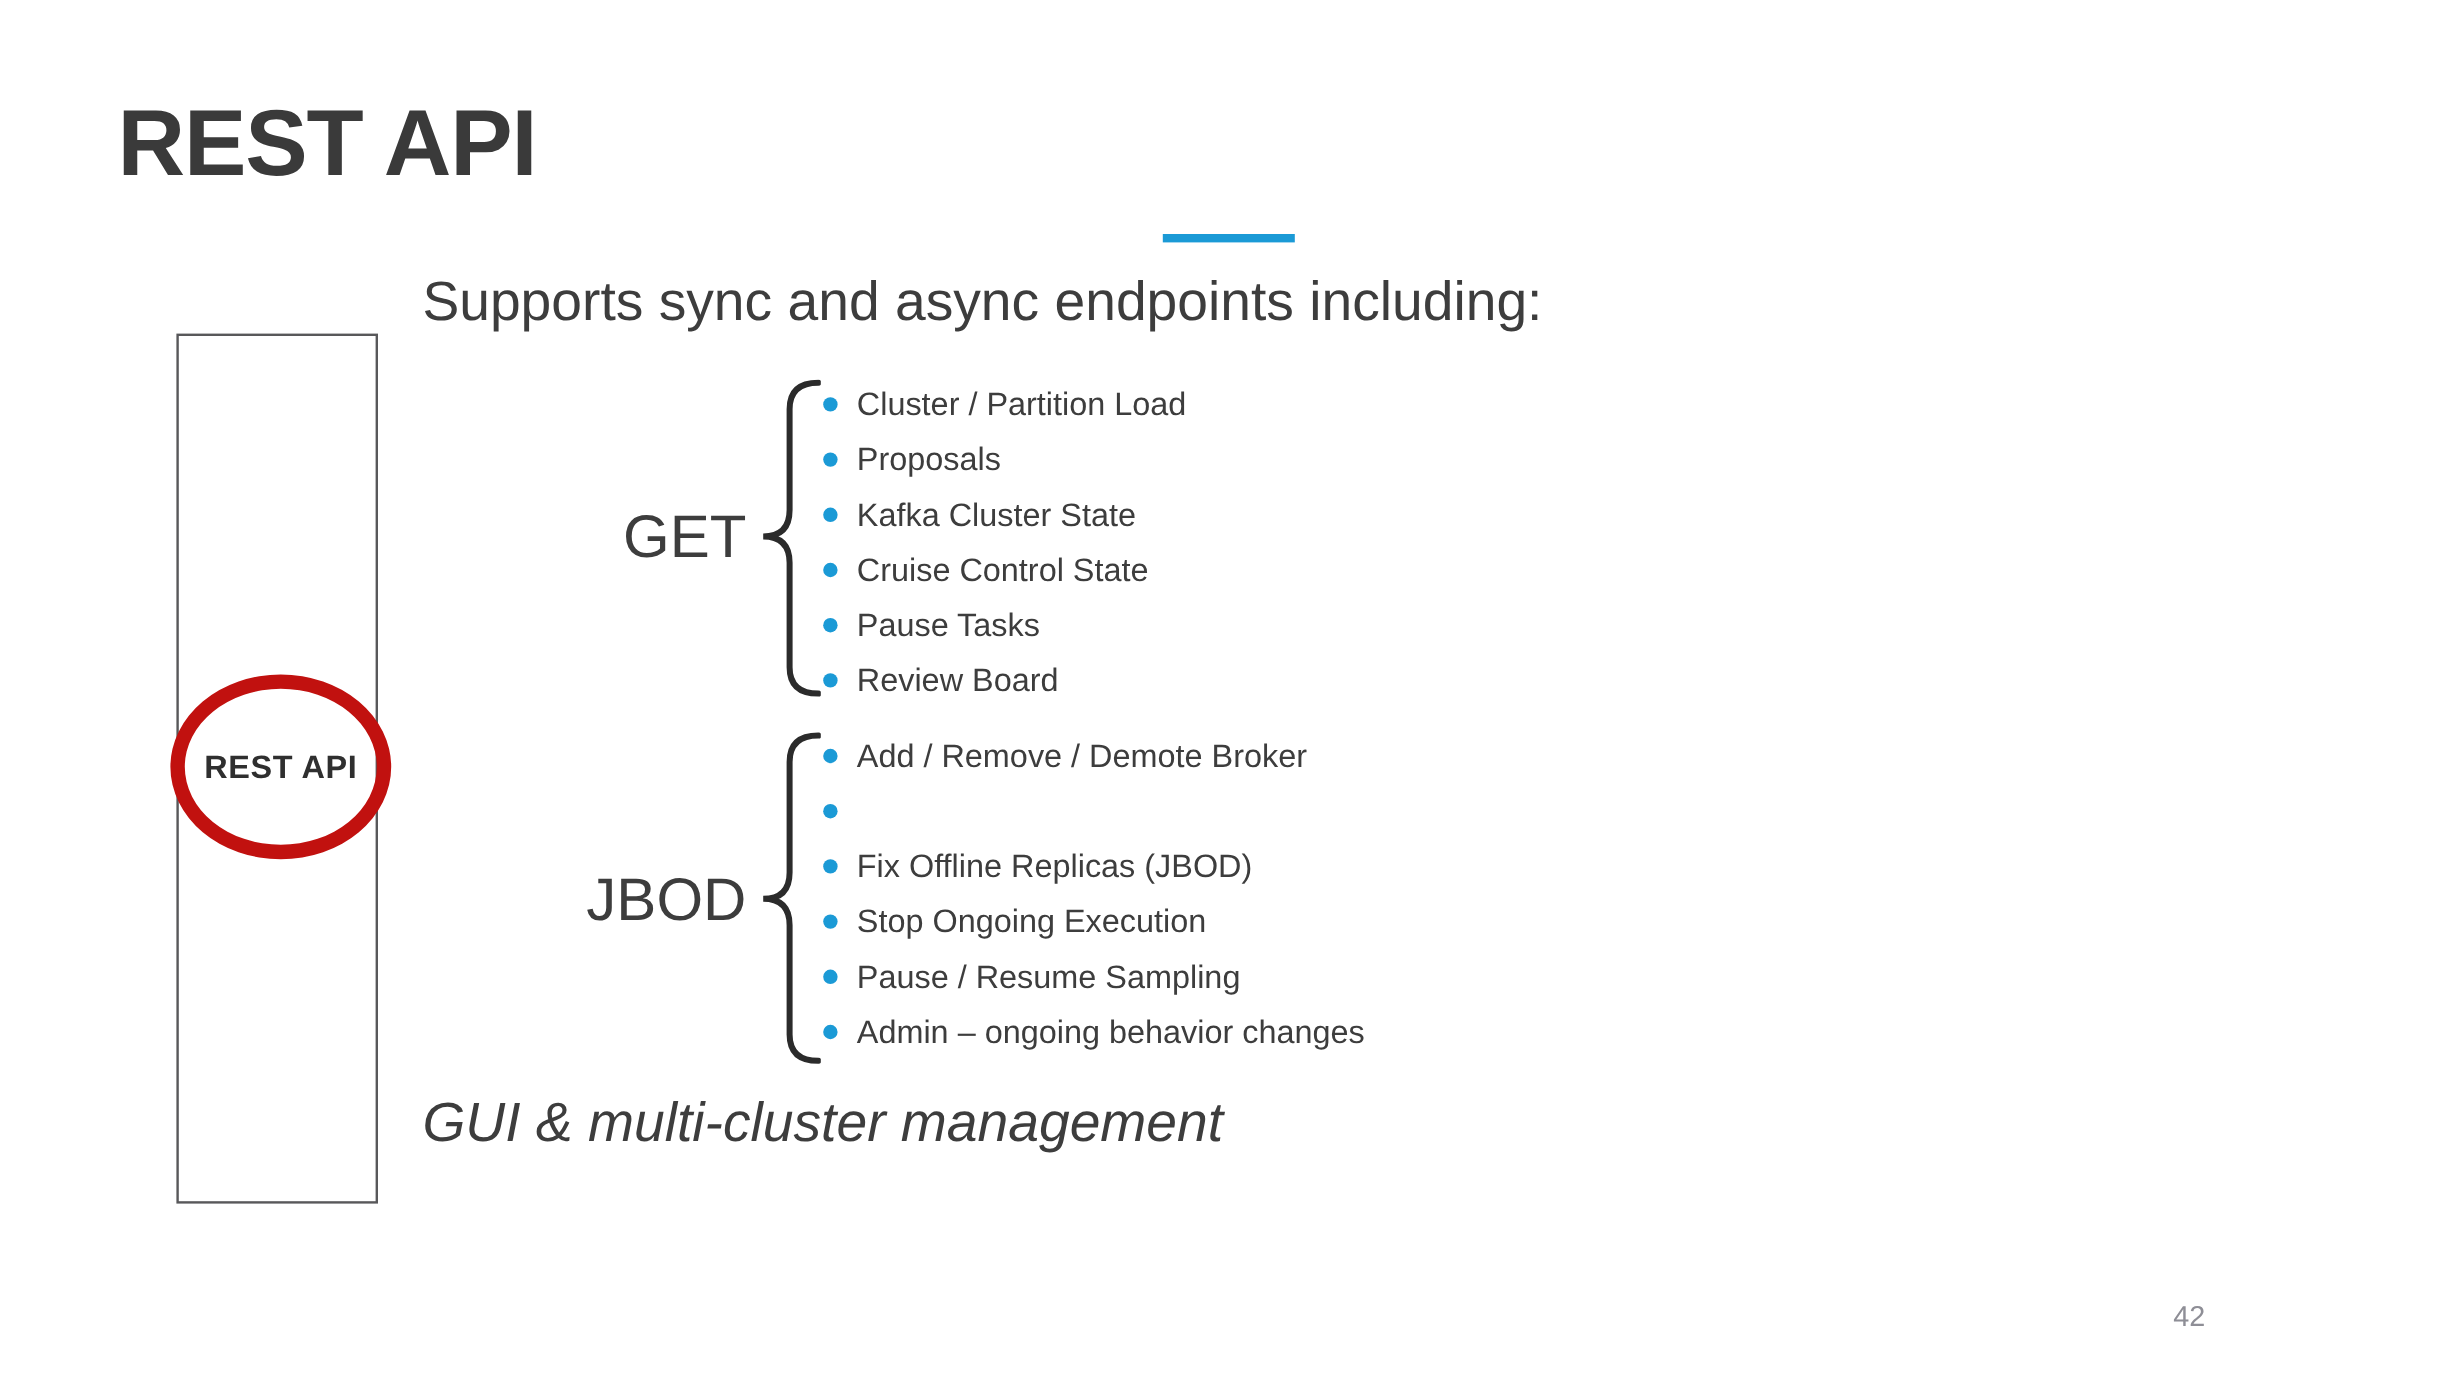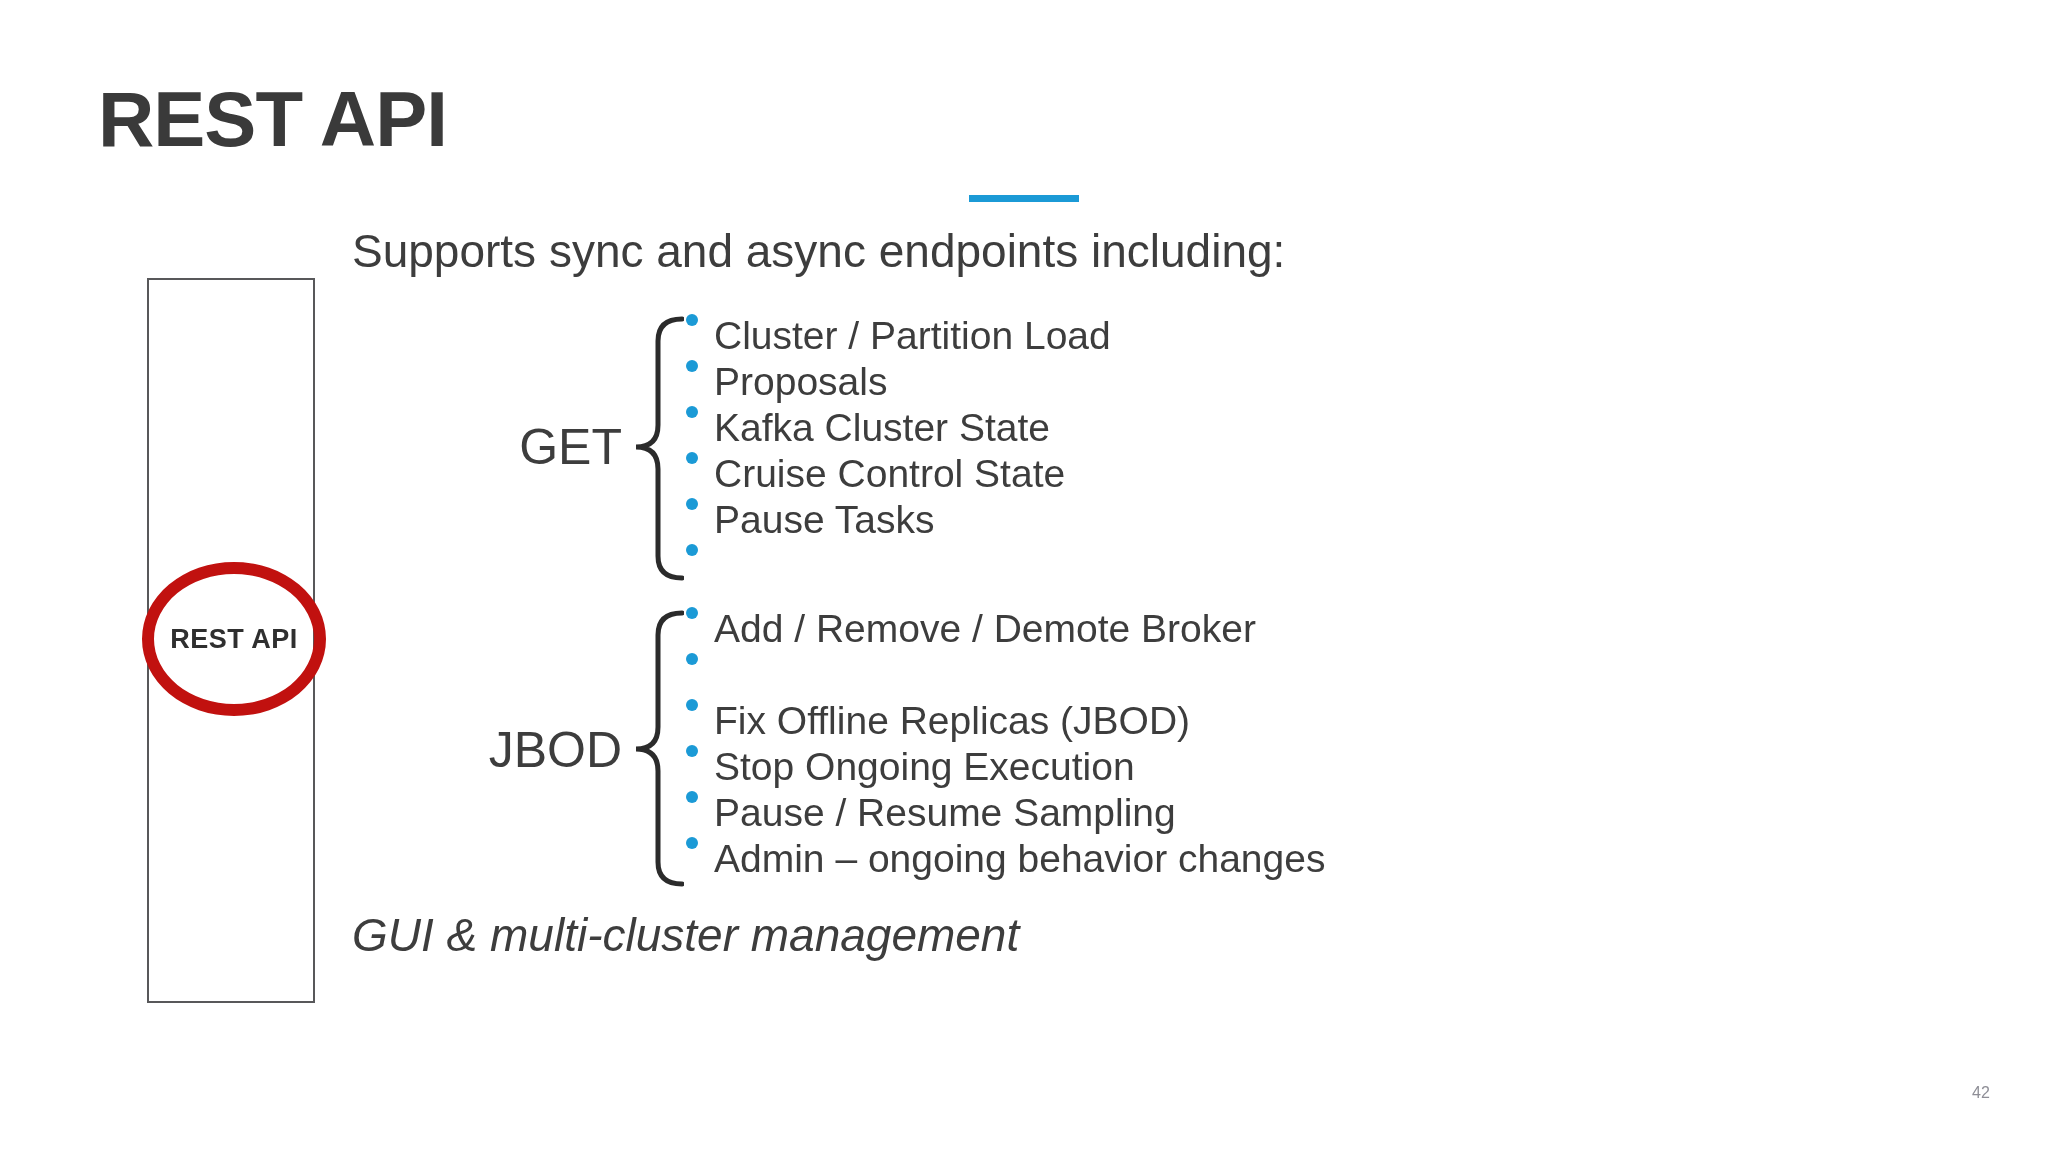--- a/index.html
+++ b/index.html
@@ -108,22 +108,23 @@
   .endpoint-list {
     position: absolute;
     left: 676px;
     list-style: none;
   }
   .endpoint-list.get  { top: 314px; }
   .endpoint-list.post { top: 607px; }
 
   .endpoint-list li {
     display: flex;
+    align-items: center;
     height: 46px;
-    font-size: 39px;
+    font-size: 27px;
     color: var(--text);
     white-space: nowrap;
   }
 
   .bullet {
     flex: 0 0 auto;
     width: 12px;
     height: 12px;
     margin: 0 16px 0 10px;
     border-radius: 50%;
@@ -136,23 +137,23 @@
     top: 908px;
     font-size: 46px;
     font-weight: 400;
     color: var(--text);
     white-space: nowrap;
     font-style: italic;
   }
 
   .page-number {
     position: absolute;
-    left: 1972px;
+    left: 1811px;
     top: 1084px;
-    font-size: 16px;
+    font-size: 24px;
     color: var(--muted);
   }
 </style>
 </head>
 <body>
 
 <div class="slide">
 
   <div class="page-title">REST API</div>
 
@@ -186,20 +187,21 @@
     <li>
         <span class="bullet"></span>
         <span>Cruise Control State</span>
       </li>
     <li>
         <span class="bullet"></span>
         <span>Pause Tasks</span>
       </li>
     <li>
         <span class="bullet"></span>
+        <span>Review Board</span>
       </li>
   </ul>
 
   <div class="method-label post">JBOD</div>
   <svg class="brace post" viewBox="0 0 52 277" preserveAspectRatio="none">
     <path d="M 50 3 Q 26 3 26 25 L 26 117 Q 26 139 4 139 Q 26 139 26 161 L 26 252 Q 26 274 50 274" fill="none" stroke="#2b2b2b" stroke-width="5" stroke-linecap="round"></path>
   </svg>
   <ul class="endpoint-list post">
     <li>
         <span class="bullet"></span>

